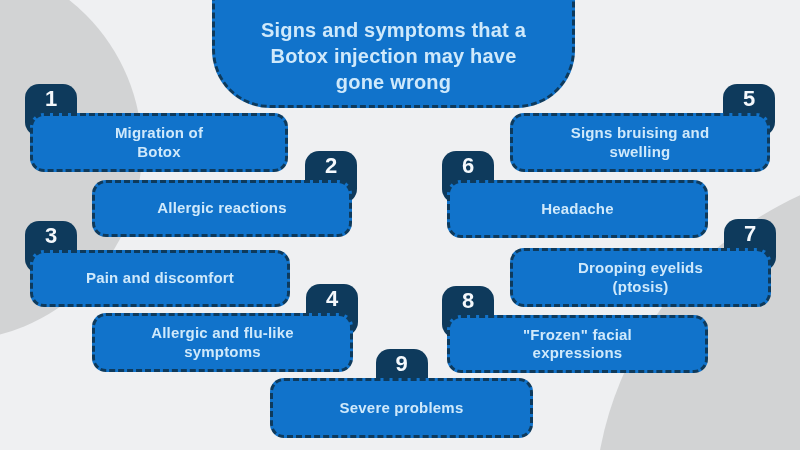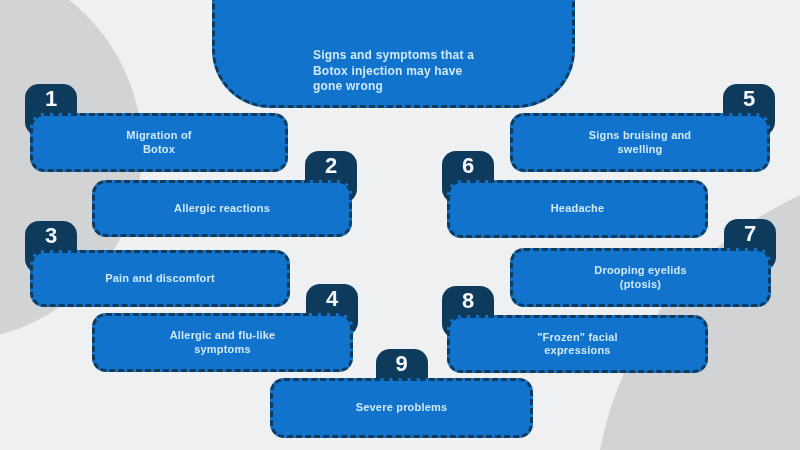--- a/index.html
+++ b/index.html
@@ -17,22 +17,22 @@
   .bg-circle.bottom-right{left:594px; top:164px; width:702px; height:702px;}
 
   .title-blob{
     position:absolute; left:212px; top:-16px; width:363px; height:124px;
     background:var(--blue); border:3px dashed var(--navy);
     border-radius:6px 6px 58px 58px; z-index:2;
     display:flex; align-items:flex-end; justify-content:center;
     box-sizing:border-box; padding-bottom:10px;
   }
   .title-text{
-    color:var(--light); font-weight:bold; font-size:12px; line-height:1.3;
-    text-align:left; white-space:pre-line; letter-spacing:.2px;
+    color:var(--light); font-weight:bold; font-size:20px; line-height:1.3;
+    text-align:center; white-space:pre-line; letter-spacing:.2px;
   }
 
   .item{position:absolute; z-index:1;}
   .tab{
     position:absolute; top:-29px; width:52px; height:52px;
     background:var(--navy); border-radius:14px; z-index:0;
     display:flex; justify-content:center;
   }
   .tab span{
     color:var(--numtext); font-weight:bold; font-size:22px; line-height:30px;
@@ -40,21 +40,21 @@
   .tab-left{left:-5px;}
   .tab-right{right:-5px;}
   .tab-center{left:50%; transform:translateX(-50%);}
   .box{
     position:relative; z-index:1; width:100%; height:100%;
     background:var(--blue); border:3px dashed var(--navy); border-radius:14px;
     box-sizing:border-box;
     display:flex; align-items:center; justify-content:center;
   }
   .label{
-    color:var(--light); font-weight:bold; font-size:11px; line-height:1.22;
+    color:var(--light); font-weight:bold; font-size:15px; line-height:1.22;
     text-align:center; white-space:pre-line; letter-spacing:.2px;
   }
   
   .pos-1{left:30px;  top:113px; width:258px; height:59px;}
   .pos-2{left:92px;  top:180px; width:260px; height:57px;}
   .pos-3{left:30px;  top:250px; width:260px; height:57px;}
   .pos-4{left:92px;  top:313px; width:261px; height:59px;}
   .pos-5{left:510px; top:113px; width:260px; height:59px;}
   .pos-6{left:447px; top:180px; width:261px; height:58px;}
   .pos-7{left:510px; top:248px; width:261px; height:59px;}

